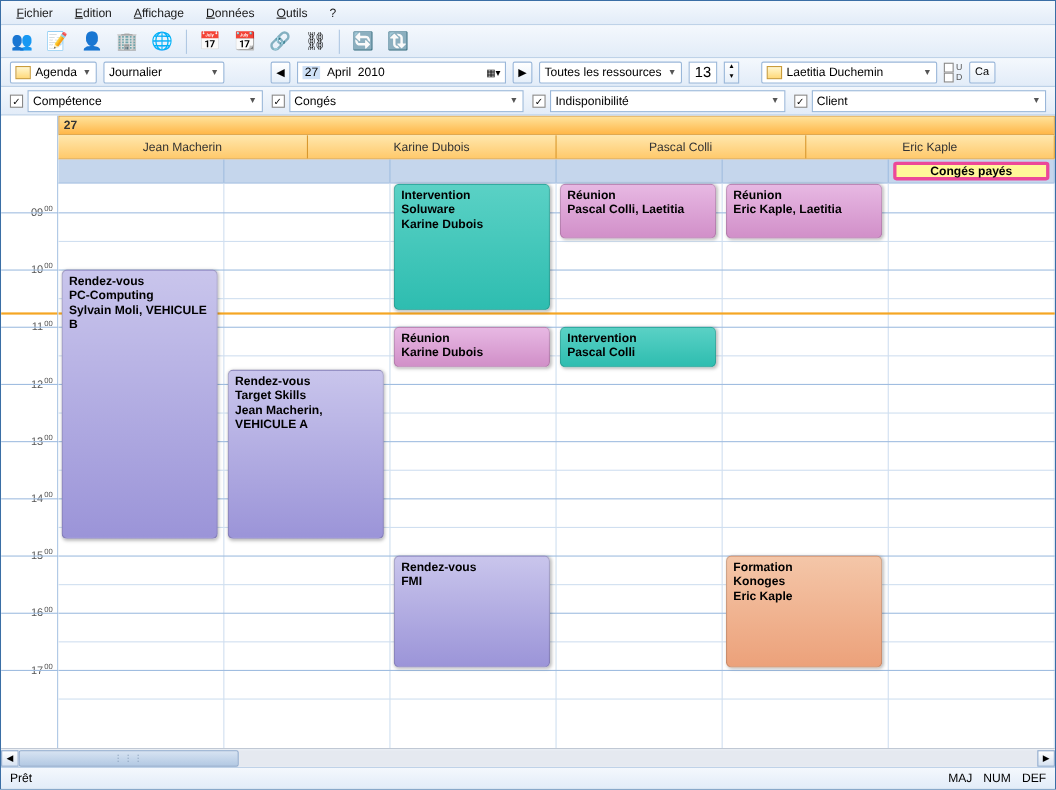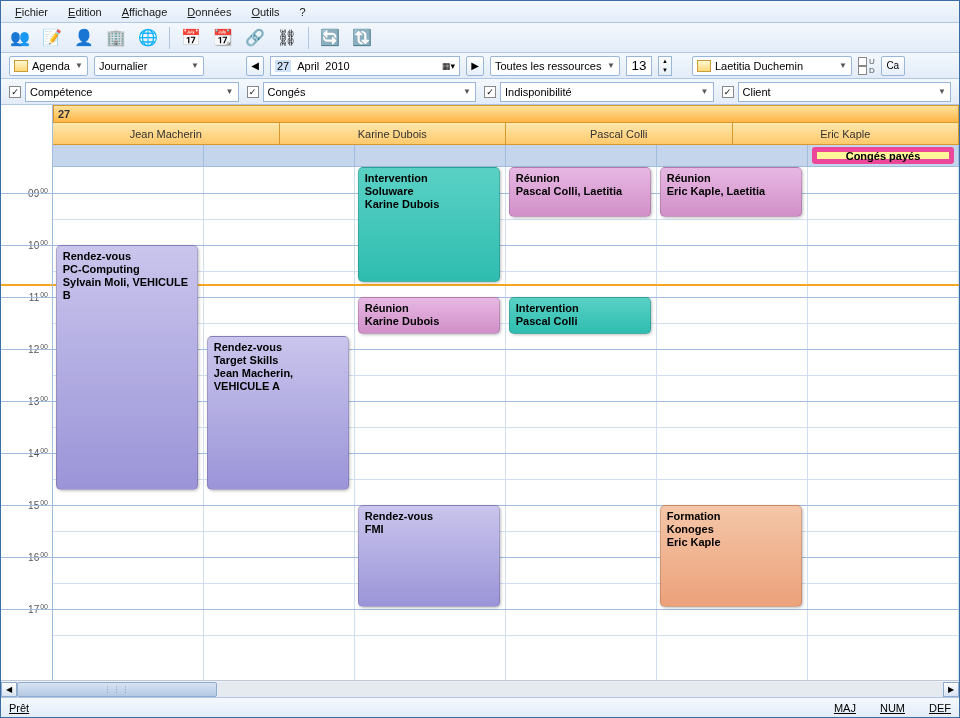--- a/index.html
+++ b/index.html
@@ -37,34 +37,34 @@
 .time-gutter { width:52px; background:#fff; border-right:1px solid #a0bde0; position:relative; }
 .time-label { position:absolute; right:4px; font-size:10px; color:#555; }
 .time-label sup { font-size:7px; vertical-align: super; margin-left:1px;}
 .time-line { position:absolute; left:0; right:0; border-bottom:1px solid #a0bde0; width:52px;}
 .grid-wrap { flex:1; position:relative; overflow:hidden; }
 .day-header { height:18px; background: linear-gradient(to bottom, #ffe29a, #ffb648); border:1px solid #d9982e; display:flex; align-items:center; padding:0 4px; font-weight:bold; font-size:11px; color:#333; }
 .person-header-row { height:22px; display:flex; background: linear-gradient(to bottom, #ffe7ad, #ffc96b); border-bottom:1px solid #d9982e; }
 .person-header { flex:1; display:flex; align-items:center; justify-content:center; border-right:1px solid #d9982e; font-size:11px; color:#333; }
 .allday-row { height:22px; display:flex; background:#c5d6ec; border-bottom:1px solid #a0bde0; }
 .allday-cell { flex:1; border-right:1px solid #a0bde0; position:relative; }
-.allday-event { position:absolute; left:4px; right:4px; top:2px; bottom:2px; background:#fff799; border:5px solid #ec4899; border-radius:3px; display:flex; align-items:center; justify-content:center; font-weight:bold; font-size:11px; }
+.allday-event { position:absolute; left:4px; right:4px; top:2px; bottom:2px; background:#fff799; border:3px solid #ec4899; border-radius:3px; display:flex; align-items:center; justify-content:center; font-weight:bold; font-size:11px; }
 .grid-body { position:relative; height: 540px; background:#fff; }
 .grid-col { position:absolute; top:0; bottom:0; border-right:1px solid #d0dff0; }
 .grid-hline { position:absolute; left:0; right:0; border-bottom:1px solid #d0dff0; }
 .grid-hline.hour { border-bottom:1px solid #a0bde0; }
 .now-line { position:absolute; left:0; right:0; border-bottom:2px solid #f5a623; }
 .event { position:absolute; border-radius:5px; padding:4px 6px; font-size:11px; line-height:13px; box-shadow: 1px 1px 3px rgba(0,0,0,0.25); overflow:hidden; border:1px solid rgba(0,0,0,0.15); }
 .event b { font-weight:bold; display:block; }
 .scrollbar-h { height:17px; background:#eef2f8; border-top:1px solid #c0c8d4; display:flex; align-items:center; }
 .sb-track { flex:1; height:15px; background:#e5e9f0; position:relative; margin:0 16px; }
 .sb-thumb { position:absolute; left:0; top:0; bottom:0; width:200px; background: linear-gradient(to bottom,#d7e3f2,#b3c9e3); border:1px solid #8faacd; border-radius:2px; display:flex; align-items:center; justify-content:center; color:#7a91ae; font-size:8px; letter-spacing:1px;}
 .sb-btn { width:16px; height:15px; background:linear-gradient(to bottom,#fff,#d7e3f2); border:1px solid #8faacd; display:flex; align-items:center; justify-content:center; font-size:8px; cursor:pointer; position:absolute; }
-.statusbar { height:20px; background:linear-gradient(to bottom,#f4f8fd,#e2ecf8); border-top:1px solid #b0c8e3; display:flex; align-items:center; padding:0 8px; font-size:11px;text-decoration:underline; }
-.statusbar .right { margin-left:auto; display:flex; gap:24px; }
+.statusbar { height:20px; background:linear-gradient(to bottom,#f4f8fd,#e2ecf8); border-top:1px solid #b0c8e3; display:flex; align-items:center; padding:0 8px; font-size:11px; }
+.statusbar .right { margin-left:auto; display:flex; gap:10px; }
 .cal-btn { width:24px; height:20px; border:1px solid #9ab7d9; background:linear-gradient(to bottom,#fff,#e6eff9); border-radius:2px; display:flex; align-items:center; justify-content:center; font-size:10px; cursor:pointer;}
 </style>
 </head>
 <body>
 
 <div class="window">
 
   <div class="menubar">
     <span>Fichier</span>
     <span>Edition</span>

